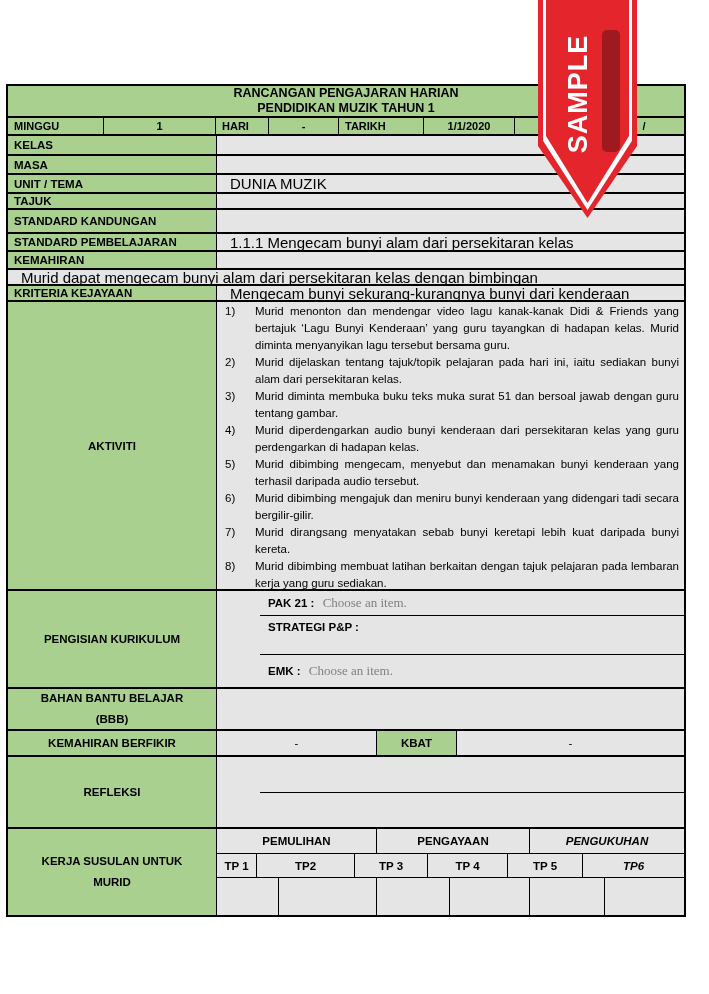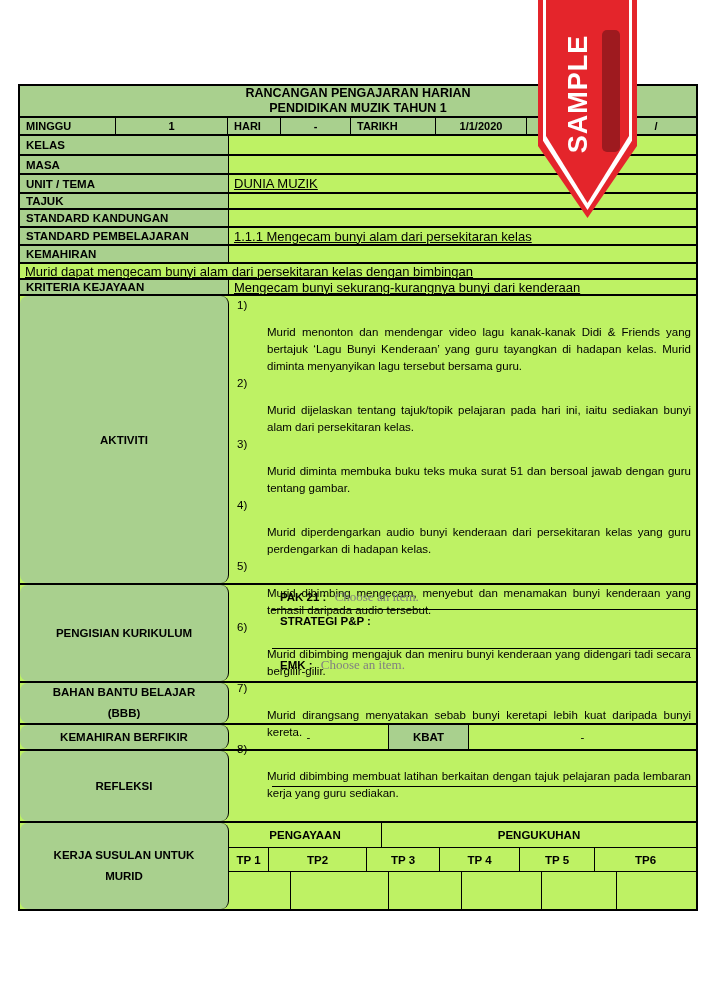--- a/index.html
+++ b/index.html
@@ -7,24 +7,24 @@
   body { font-family: "Liberation Sans", sans-serif; }
   .page {
     position: relative;
     width: 709px; height: 994px;
     background: #ffffff;
     overflow: hidden;
     margin: 0 auto;
   }
   .doc-table {
     position: absolute;
-    left: 18px; top: 84px;
+    left: 6px; top: 84px;
     width: 680px;
     border: 2px solid #000;
-    background: #bef264;
+    background: #e5e5e5;
   }
   .trow { display: flex; border-bottom: 2px solid #000; }
   .trow.last { border-bottom: none; }
   .cell { border-right: 1px solid #000; overflow: hidden; }
   .cell.end { border-right: none; }
   .green { background: #A9D08E; }
   
   .title-block {
     display: flex; flex-direction: column; justify-content: center;
     text-align: center; width: 100%;
@@ -40,31 +40,30 @@
   
   .row-label {
     width: 209px; flex: none;
     display: flex; align-items: center;
     padding-left: 6px;
     font-weight: bold; font-size: 11.5px;
   }
   .row-value {
     flex: 1;
     display: flex; align-items: center;
-    padding-left: 5px;
-    font-size: 13px;
-    text-decoration: underline;
-  }
-  .row-label.centered { justify-content: center; padding-left: 0; text-align: center; border-radius: 8px; }
+    padding-left: 13px;
+    font-size: 15px;
+  }
+  .row-label.centered { justify-content: center; padding-left: 0; text-align: center; }
   .two-line { flex-direction: column; line-height: 21px; }
   
   .act-list { flex: 1; padding: 1px 5px 0 8px; font-size: 11.5px; line-height: 17px; }
   .act-item { display: flex; }
   .act-num { width: 30px; flex: none; }
-  .act-text { flex: 1; text-align: justify; margin-top: 27px; }
+  .act-text { flex: 1; text-align: justify; }
   
   .sub-col { flex: 1; display: flex; flex-direction: column; margin-left: 43px; }
   .sub-row { border-bottom: 1px solid #000; padding: 0 8px; display: flex; align-items: center; font-size: 11.5px; }
   .sub-row.bottom { border-bottom: none; }
   .sub-row.top-align { align-items: flex-start; padding-top: 5px; }
   .bold-lbl { font-weight: bold; white-space: pre; }
   .placeholder {
     font-family: "Liberation Serif", serif;
     color: #808080; font-size: 13px; margin-left: 5px;
   }
@@ -72,21 +71,21 @@
   .kb-cell { display: flex; align-items: center; justify-content: center; font-size: 11.5px; }
   
   .ks-right { flex: 1; display: flex; flex-direction: column; }
   .ks-row { display: flex; border-bottom: 1px solid #000; }
   .ks-row.bottom { border-bottom: none; flex: 1; }
   .ks-cell {
     border-right: 1px solid #000;
     display: flex; align-items: center; justify-content: center;
     font-weight: bold; font-size: 11.5px;
   }
-  .ks-cell.end { border-right: none; }
+  .ks-cell.end { border-right: none; font-style: italic; }
   
   .ribbon { position: absolute; left: 538px; top: 0; width: 99px; height: 218px; z-index: 10; }
   .ribbon-layer { position: absolute; clip-path: polygon(0 0, 100% 0, 100% 67%, 50% 100%, 0 67%); }
   .rb-outer { left: 0; top: 0; width: 99px; height: 218px; background: #E4252B; }
   .rb-white { left: 5px; top: 0; width: 89px; height: 210px; background: #ffffff; }
   .rb-inner { left: 8px; top: 0; width: 83px; height: 203px; background: #E4252B; }
   .ribbon-label {
     position: absolute; left: 40px; top: 94px;
     transform: translate(-50%, -50%) rotate(-90deg);
     color: #fff; font-weight: bold; font-size: 27px; letter-spacing: 1px;
@@ -131,21 +130,21 @@
       <div class="cell row-label green">MASA</div>
       <div class="row-value"></div>
     </div>
     <div class="trow" style="height:19px">
       <div class="cell row-label green">UNIT /  TEMA</div>
       <div class="row-value">DUNIA MUZIK</div>
     </div>
     <div class="trow" style="height:16px">
       <div class="cell row-label green">TAJUK</div>
     </div>
-    <div class="trow" style="height:18px">
+    <div class="trow" style="height:24px">
       <div class="cell row-label green">STANDARD KANDUNGAN</div>
     </div>
     <div class="trow" style="height:18px">
       <div class="cell row-label green">STANDARD PEMBELAJARAN</div>
       <div class="row-value">1.1.1 Mengecam bunyi alam dari persekitaran kelas</div>
     </div>
     <div class="trow" style="height:18px">
       <div class="cell row-label green">KEMAHIRAN</div>
       <div class="row-value"></div>
     </div>
@@ -235,20 +234,21 @@
       </div>
     </div>
 
     <div class="trow last" style="height:86px">
       <div class="cell row-label green centered two-line">
         <div>KERJA SUSULAN UNTUK</div>
         <div>MURID</div>
       </div>
       <div class="ks-right">
         <div class="ks-row" style="height:25px">
+          <div class="ks-cell" style="width:160px">PEMULIHAN</div>
           <div class="ks-cell" style="width:153px">PENGAYAAN</div>
           <div class="ks-cell end" style="flex:1">PENGUKUHAN</div>
         </div>
         <div class="ks-row" style="height:24px">
           <div class="ks-cell" style="width:40px">TP 1</div>
           <div class="ks-cell" style="width:98px">TP2</div>
           <div class="ks-cell" style="width:73px">TP 3</div>
           <div class="ks-cell" style="width:80px">TP 4</div>
           <div class="ks-cell" style="width:75px">TP 5</div>
           <div class="ks-cell end" style="flex:1">TP6</div>

